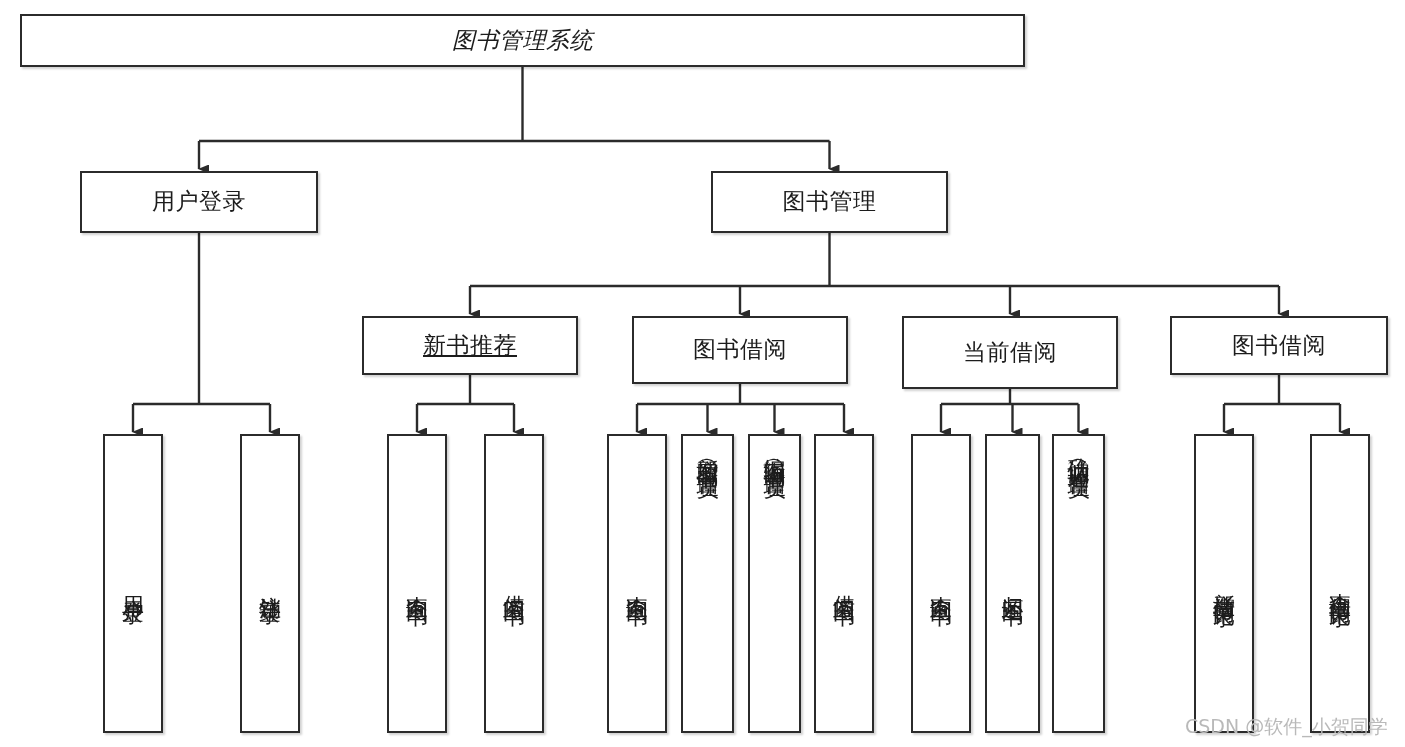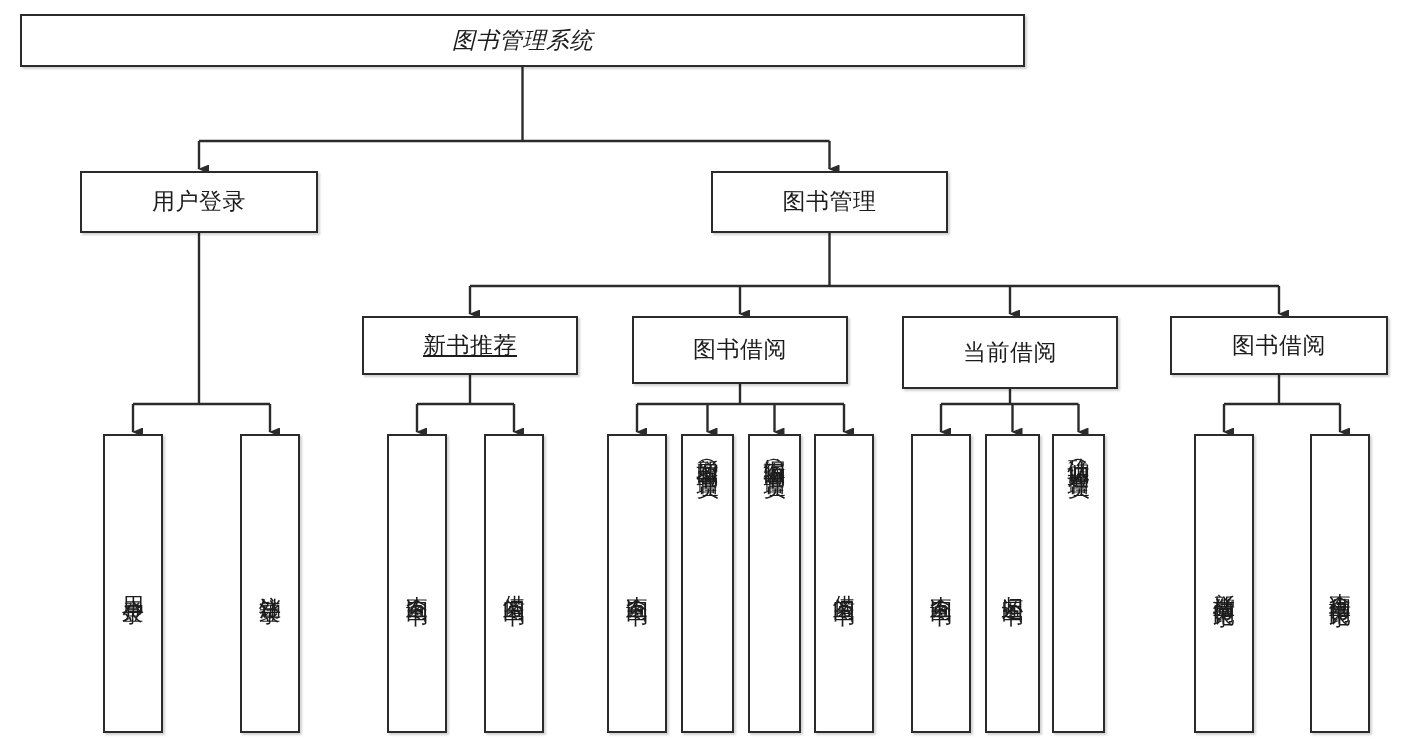--- a/index.html
+++ b/index.html
@@ -177,13 +177,14 @@
       <div class="node vertical toptext" style="left: 1052px; top: 434px; width: 53px; height: 299px;">
         <span class="label">确认归还（管理员）</span>
       </div>
       <div class="node vertical" style="left: 1194px; top: 434px; width: 60px; height: 299px;">
         <span class="label">新增借阅记录</span>
       </div>
       <div class="node vertical" style="left: 1310px; top: 434px; width: 60px; height: 299px;">
         <span class="label">查询借阅记录</span>
       </div>
     </div>
+  <div id="watermark">CSDN @软件_小贺同学</div>
 </div>
 
 </body></html>

